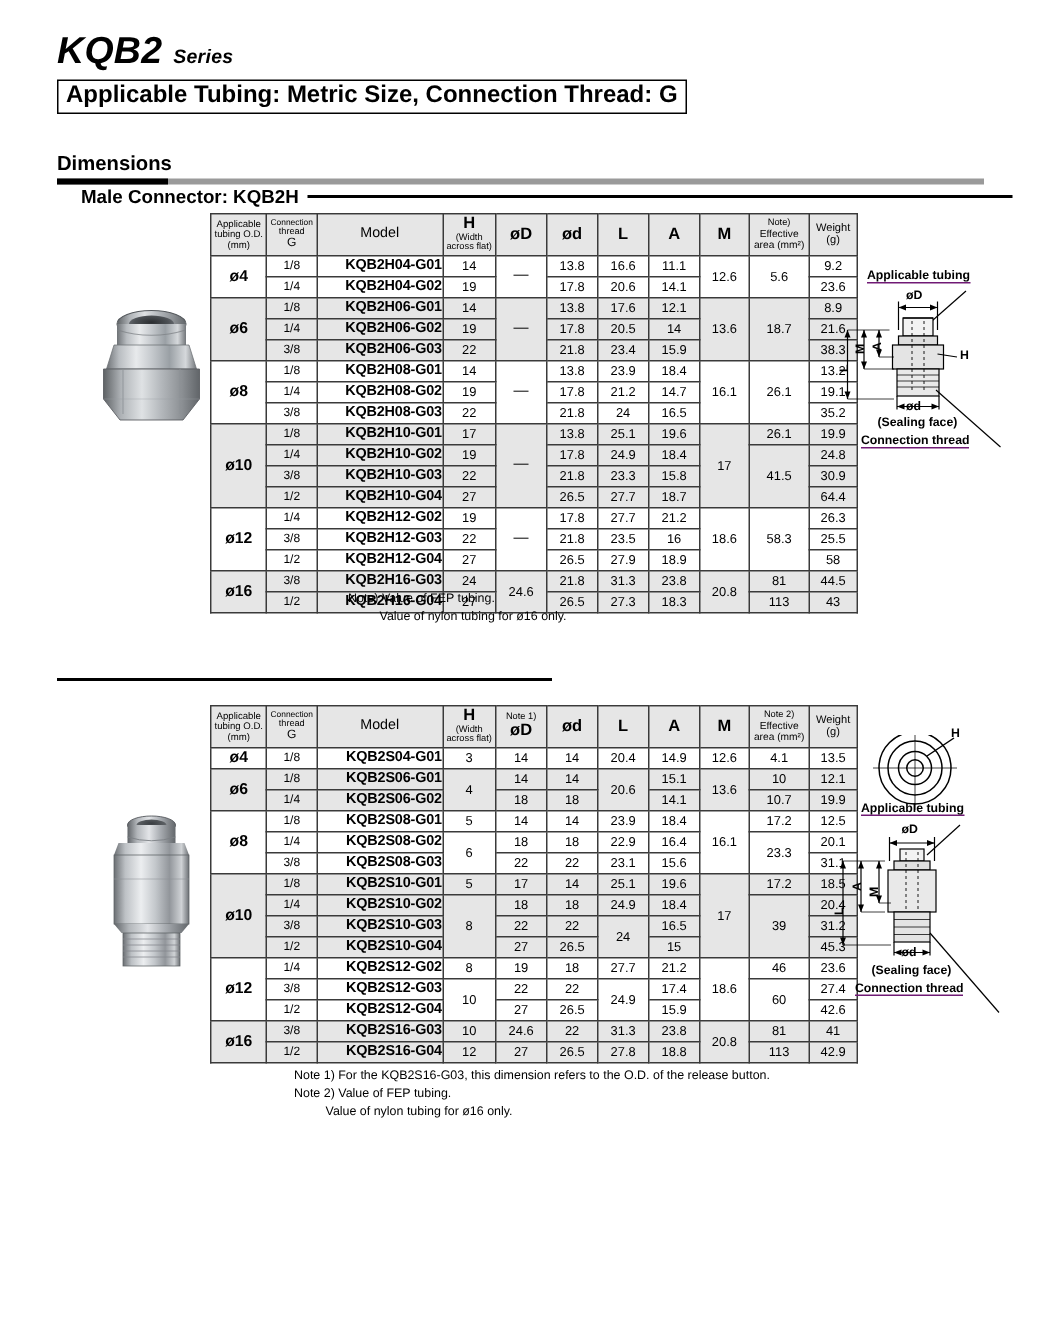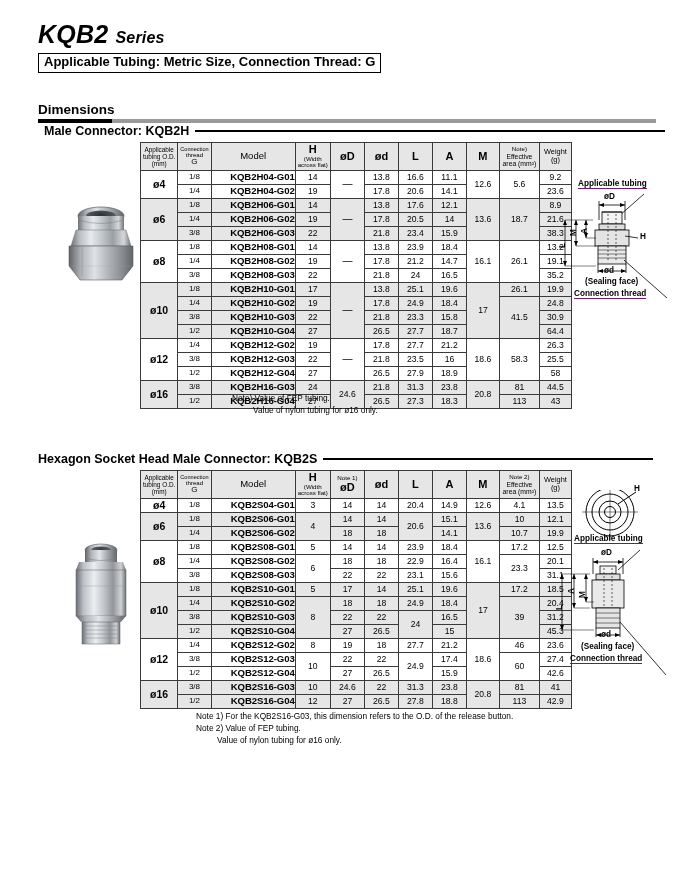--- a/index.html
+++ b/index.html
@@ -12,27 +12,27 @@
     position: relative;
     overflow: hidden;
   }
 
   
   .page-head { position:absolute; left:38px; top:22px; }
   .series-title {
     font-size: 25px; font-weight: bold; font-style: italic;
     letter-spacing: .2px; line-height: 1;
   }
-  .series-title .sub { font-size: 16px; }
+  .series-title .sub { font-size: 13px; }
   .applicable-box {
     display:inline-block;
     margin-top: 6px;
     border: 1px solid #000;
     padding: 1px 5px 2px 5px;
-    font-size: 13px; font-weight: bold;
+    font-size: 16px; font-weight: bold;
     line-height: 1.15;
   }
 
   
   .sec-dimensions {
     position:absolute; left:38px; top:100px;
     width: 618px;
   }
   .sec-dimensions .label {
     font-size: 13.5px; font-weight:bold; display:inline-block;
@@ -124,21 +124,21 @@
     <span class="sub">Series</span>
   </div>
   <div class="applicable-box">Applicable Tubing: Metric Size, Connection Thread: G</div>
 </div>
 
 <div class="sec-dimensions">
   <div class="label">Dimensions</div>
   <div class="sec-rule"></div>
 </div>
 
-<div class="subsec" style="left:44px; top:124px;">
+<div class="subsec" style="left:54px; top:124px;">
   <span>Male Connector: KQB2H</span>
   <span class="line" style="width:470px;"></span>
 </div>
 
 <div class="photo" style="left:52px; top:196px;">
   <svg width="98" height="92" viewBox="0 0 98 92">
     <defs>
       <linearGradient id="mtl1" x1="0" y1="0" x2="1" y2="0">
         <stop offset="0%" stop-color="#6e7276"></stop>
         <stop offset="14%" stop-color="#b9bdc1"></stop>
@@ -465,21 +465,20 @@
   <div class="dlabel" style="left:52px; top:86px;">ød</div>
   <div class="dlabel" style="left:88px; top:52px;">H</div>
   <div class="dlabel" style="left:17px; top:56px; transform:rotate(-90deg); transform-origin:left top;">M</div>
   <div class="dlabel" style="left:28px; top:54px; transform:rotate(-90deg); transform-origin:left top;">A</div>
   <div class="dlabel" style="left:6px; top:68px; transform:rotate(-90deg); transform-origin:left top;">L</div>
   <div class="dlabel plain" style="left:33px; top:97px;">(Sealing face)</div>
   <div class="dlabel ul" style="left:22px; top:109px;">Connection thread</div>
 </div>
 
 <div class="subsec" style="left:38px; top:452px;">
-  <span>Hexagon Socket Head Male Connector: KQB2S</span>
   <span class="line" style="width:330px;"></span>
 </div>
 
 <div class="photo" style="left:55px; top:538px;">
   <svg width="92" height="108" viewBox="0 0 92 108">
     <defs>
       <linearGradient id="smtl" x1="0" y1="0" x2="1" y2="0">
         <stop offset="0%" stop-color="#6b6f73"></stop>
         <stop offset="15%" stop-color="#bdc1c5"></stop>
         <stop offset="36%" stop-color="#eceef0"></stop>

